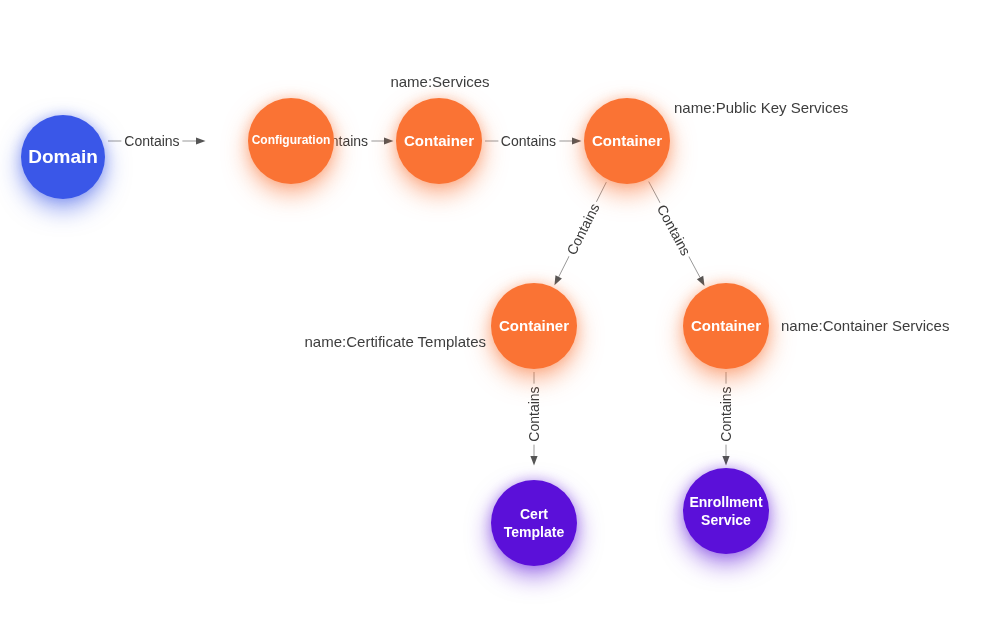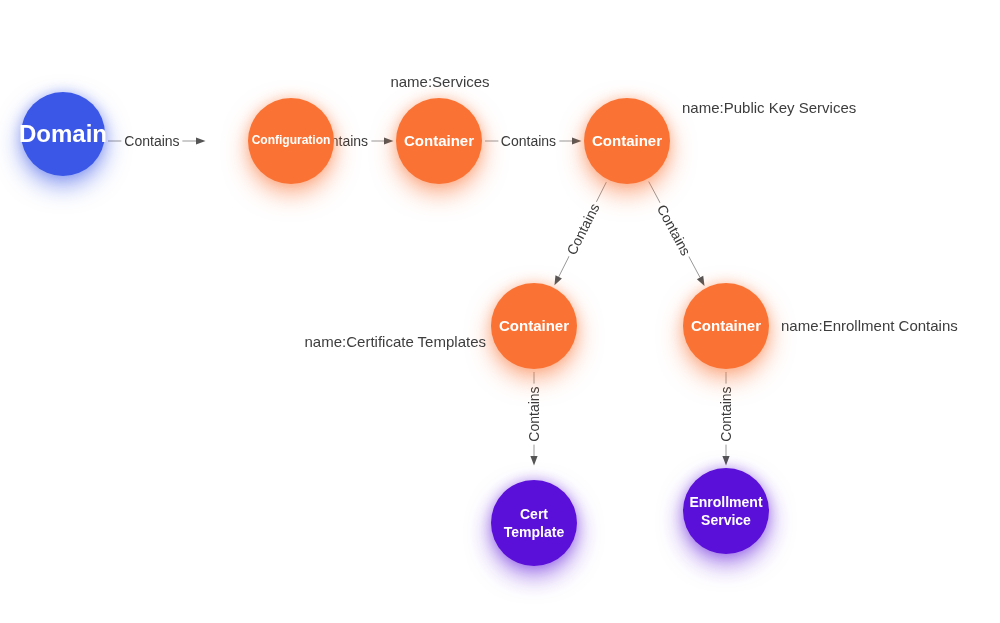--- a/index.html
+++ b/index.html
@@ -68,27 +68,27 @@
       <line x1="534" y1="372" x2="534" y2="456" stroke="#999999" stroke-width="1" marker-end="url(#arrow)"></line>
       <line x1="726" y1="372" x2="726" y2="456" stroke="#999999" stroke-width="1" marker-end="url(#arrow)"></line>
     </svg>
     <div class="edge-label" style="left: 152px; top: 141px; transform: translate(-50%, -50%) rotate(0deg); color: rgb(58, 58, 58);">Contains</div>
     <div class="edge-label" style="left: 340.5px; top: 141px; transform: translate(-50%, -50%) rotate(0deg); color: rgb(58, 58, 58);">Contains</div>
     <div class="edge-label" style="left: 528.5px; top: 141px; transform: translate(-50%, -50%) rotate(0deg); color: rgb(58, 58, 58);">Contains</div>
     <div class="edge-label" style="left: 582.521px; top: 229.479px; transform: translate(-50%, -50%) rotate(-63.3112deg); color: rgb(58, 58, 58);">Contains</div>
     <div class="edge-label" style="left: 674.377px; top: 229.532px; transform: translate(-50%, -50%) rotate(61.8472deg); color: rgb(58, 58, 58);">Contains</div>
     <div class="edge-label" style="left: 534px; top: 414px; transform: translate(-50%, -50%) rotate(-90deg); color: rgb(58, 58, 58);">Contains</div>
     <div class="edge-label" style="left: 726px; top: 414px; transform: translate(-50%, -50%) rotate(-90deg); color: rgb(58, 58, 58);">Contains</div>
-    <div class="node" style="left: 21px; top: 92px; width: 84px; height: 84px; font-size: 24px; color: rgb(255, 255, 255); background: rgb(58, 87, 232); box-shadow: rgba(58, 87, 232, 0.55) 0px 10px 24px, rgba(58, 87, 232, 0.3) 0px 0px 12px;">Domain</div>
+    <div class="node" style="left: 21px; top: 115px; width: 84px; height: 84px; font-size: 19px; color: rgb(255, 255, 255); background: rgb(58, 87, 232); box-shadow: rgba(58, 87, 232, 0.55) 0px 10px 24px, rgba(58, 87, 232, 0.3) 0px 0px 12px;">Domain</div>
     <div class="node" style="left: 208px; top: 98px; width: 86px; height: 86px; font-size: 12px; color: rgb(255, 255, 255); background: rgb(250, 115, 52); box-shadow: rgba(250, 115, 52, 0.55) 0px 10px 24px, rgba(250, 115, 52, 0.3) 0px 0px 12px; margin-left: 40px;">Configuration</div>
     <div class="node" style="left: 396px; top: 98px; width: 86px; height: 86px; font-size: 15px; color: rgb(255, 255, 255); background: rgb(250, 115, 52); box-shadow: rgba(250, 115, 52, 0.55) 0px 10px 24px, rgba(250, 115, 52, 0.3) 0px 0px 12px;">Container</div>
     <div class="annotation" style="left: 440px; top: 81px; color: rgb(61, 61, 61); transform: translate(-50%, -50%); text-align: center;">name:Services</div>
     <div class="node" style="left: 584px; top: 98px; width: 86px; height: 86px; font-size: 15px; color: rgb(255, 255, 255); background: rgb(250, 115, 52); box-shadow: rgba(250, 115, 52, 0.55) 0px 10px 24px, rgba(250, 115, 52, 0.3) 0px 0px 12px;">Container</div>
-    <div class="annotation" style="left: 674px; top: 107px; color: rgb(61, 61, 61); transform: translate(0px, -50%); margin-left: 8px;">name:Public Key Services</div>
+    <div class="annotation" style="left: 674px; top: 107px; color: rgb(61, 61, 61); transform: translate(0px, -50%);">name:Public Key Services</div>
     <div class="node" style="left: 491px; top: 283px; width: 86px; height: 86px; font-size: 15px; color: rgb(255, 255, 255); background: rgb(250, 115, 52); box-shadow: rgba(250, 115, 52, 0.55) 0px 10px 24px, rgba(250, 115, 52, 0.3) 0px 0px 12px;">Container</div>
     <div class="annotation" style="left: 486px; top: 325px; color: rgb(61, 61, 61); transform: translate(-100%, -50%); margin-top: 16px;">name:Certificate Templates</div>
     <div class="node" style="left: 683px; top: 283px; width: 86px; height: 86px; font-size: 15px; color: rgb(255, 255, 255); background: rgb(250, 115, 52); box-shadow: rgba(250, 115, 52, 0.55) 0px 10px 24px, rgba(250, 115, 52, 0.3) 0px 0px 12px;">Container</div>
-    <div class="annotation" style="left: 781px; top: 325px; color: rgb(61, 61, 61); transform: translate(0px, -50%);">name:Enrollment Contains</div>
+    <div class="annotation" style="left: 781px; top: 325px; color: rgb(61, 61, 61); transform: translate(0px, -50%);">name:Container Services</div>
     <div class="node" style="left: 491px; top: 480px; width: 86px; height: 86px; font-size: 14px; color: rgb(255, 255, 255); background: rgb(91, 16, 217); box-shadow: rgba(91, 16, 217, 0.55) 0px 10px 24px, rgba(91, 16, 217, 0.3) 0px 0px 12px;">Cert
 Template</div>
     <div class="node" style="left: 683px; top: 468px; width: 86px; height: 86px; font-size: 14px; color: rgb(255, 255, 255); background: rgb(91, 16, 217); box-shadow: rgba(91, 16, 217, 0.55) 0px 10px 24px, rgba(91, 16, 217, 0.3) 0px 0px 12px;">Enrollment
 Service</div>
   </div>
 
 </body></html>

